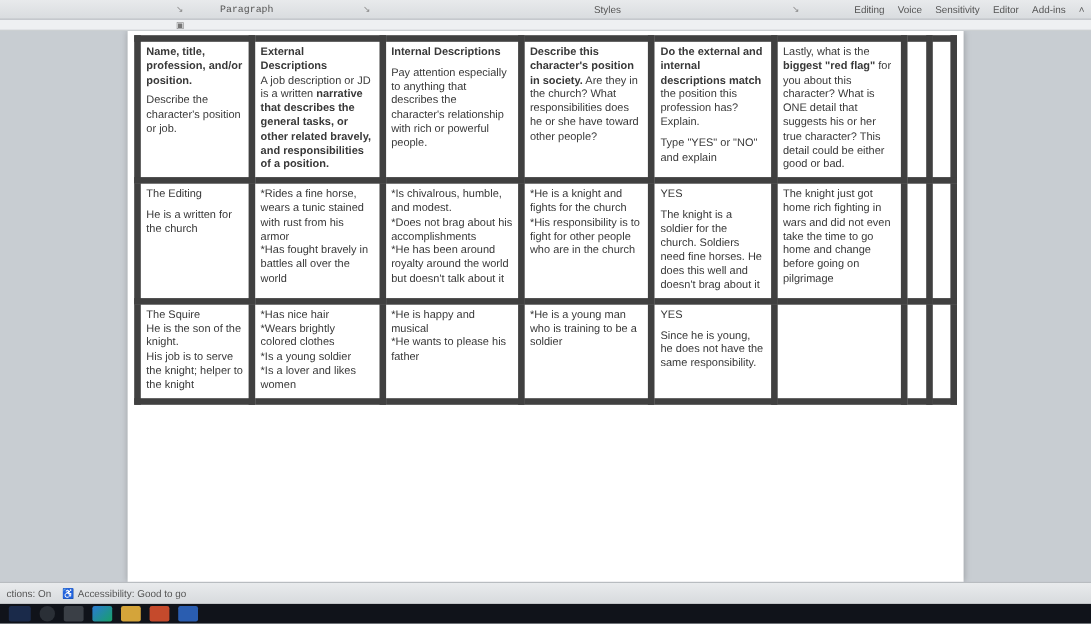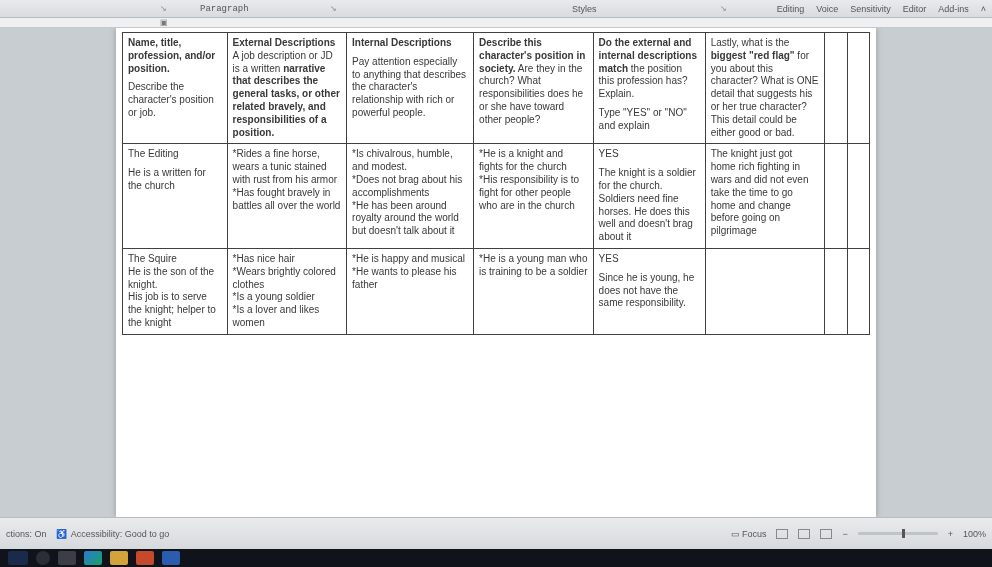--- a/index.html
+++ b/index.html
@@ -47,34 +47,34 @@
     box-shadow: 0 0 6px rgba(0,0,0,.25);
     padding: 4px 6px 10px 6px;
   }
 
   table.doc {
     border-collapse: collapse;
     width: 100%;
     table-layout: fixed;
   }
   table.doc td {
-    border: 1px solid #404040;
+    border: 6px solid #404040;
     vertical-align: top;
     padding: 4px 5px;
     font-size: 10px;
     line-height: 1.28;
     color: #383838;
     word-wrap: break-word;
   }
   table.doc td .b { font-weight:700; }
   .spacer { height:6px; display:block; }
 
   
   .status {
-    height: 32px;
+    height: 20px;
     background: linear-gradient(#e9ebed,#d7dadd);
     border-top:1px solid #b8bcc0;
     display:flex;
     align-items:center;
     font-size:9px;
     color:#555;
     padding:0 6px;
     justify-content:space-between;
   }
   .status .left { display:flex; gap:10px; align-items:center;}
@@ -107,21 +107,21 @@
 <div class="ribbon">
   <div class="group" style="left:160px;">
       <span class="dlg">↘</span>
     </div>
   <div class="group" style="left:200px;font-family:Liberation Mono, monospace;">
       <span>Paragraph</span>
     </div>
   <div class="group" style="left:330px;">
       <span class="dlg">↘</span>
     </div>
-  <div class="group" style="left:540px;margin-left:32px;">
+  <div class="group" style="left:540px;">
       <span>Styles</span>
     </div>
   <div class="group" style="left:720px;">
       <span class="dlg">↘</span>
     </div>
   <div class="ribbon-right">
     <span>Editing</span>
     <span>Voice</span>
     <span>Sensitivity</span>
     <span>Editor</span>
@@ -220,32 +220,20 @@
     </tbody>
       </table>
   </div>
 </div>
 
 <div class="status">
   <div class="left">
     <span>ctions: On</span>
     <span><span class="acc-icon"></span><span>Accessibility: Good to go</span></span>
   </div>
-  <div class="right">
-    <span>▭ <span>Focus</span></span>
-    <span class="viewicon"></span>
-    <span class="viewicon"></span>
-    <span class="viewicon"></span>
-    <span>−</span>
-    <span class="zoom-track">
-        <span class="zoom-thumb"></span>
-      </span>
-    <span>+</span>
-    <span>100%</span>
-  </div>
 </div>
 
 <div class="taskbar">
   <div class="tb-item tb-start"></div>
   <div class="tb-item tb-search"></div>
   <div class="tb-item" style="background:#3a3f46"></div>
   <div class="tb-item tb-edge"></div>
   <div class="tb-item tb-folder"></div>
   <div class="tb-item tb-ppt"></div>
   <div class="tb-item tb-word"></div>

